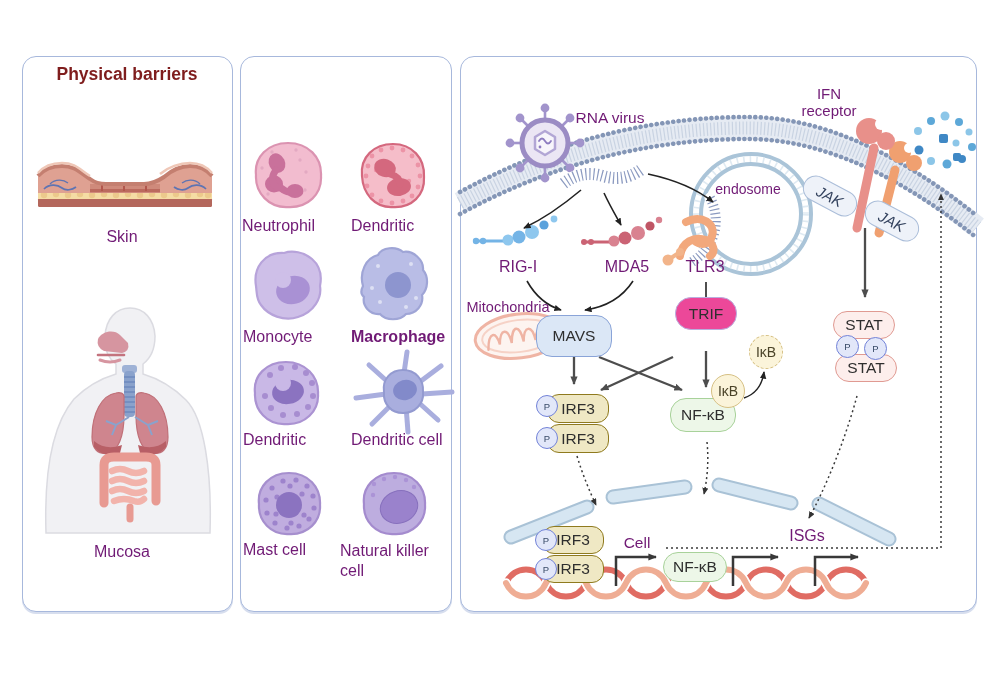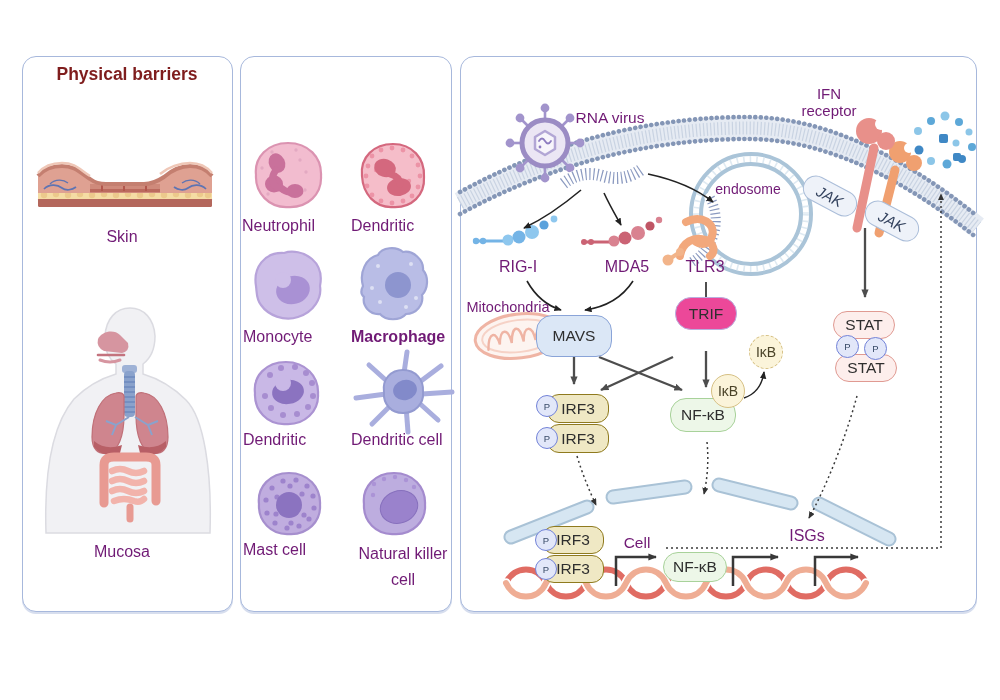--- a/index.html
+++ b/index.html
@@ -405,21 +405,21 @@
   <div class="txt ctr" style="left:122px;top:228px;">Skin</div>
   <div class="txt ctr" style="left:122px;top:543px;">Mucosa</div>
 
   <div class="txt" style="left:242px;top:217px;">Neutrophil</div>
   <div class="txt" style="left:351px;top:217px;">Dendritic</div>
   <div class="txt" style="left:243px;top:328px;">Monocyte</div>
   <div class="txt" style="left:351px;top:328px;font-weight:bold;">Macrophage</div>
   <div class="txt" style="left:243px;top:431px;">Dendritic</div>
   <div class="txt" style="left:351px;top:431px;">Dendritic cell</div>
   <div class="txt" style="left:243px;top:541px;text-align:right;">Mast cell</div>
-  <div class="txt wrap" style="left:351px;top:541px;width:104px;line-height:26px;text-align:center;">Natural killer cell</div>
+  <div class="txt wrap" style="left:340px;top:541px;width:104px;line-height:20px;">Natural killer cell</div>
 
   <div class="txt ctr" style="left:610px;top:109px;font-size:15.5px;">RNA virus</div>
   <div class="txt ctr wrap" style="left:829px;top:85px;width:72px;font-size:15px;line-height:17px;">IFN receptor</div>
   <div class="txt ctr" style="left:748px;top:181px;font-size:14px;">endosome</div>
   <div class="txt ctr" style="left:518px;top:258px;">RIG-I</div>
   <div class="txt ctr" style="left:627px;top:258px;">MDA5</div>
   <div class="txt ctr" style="left:705px;top:258px;">TLR3</div>
   <div class="txt ctr" style="left:508px;top:299px;font-size:14.5px;">Mitochondria</div>
   <div class="txt ctr" style="left:637px;top:534px;font-size:15.5px;">Cell</div>
   <div class="txt ctr" style="left:807px;top:527px;font-size:16px;">ISGs</div>

